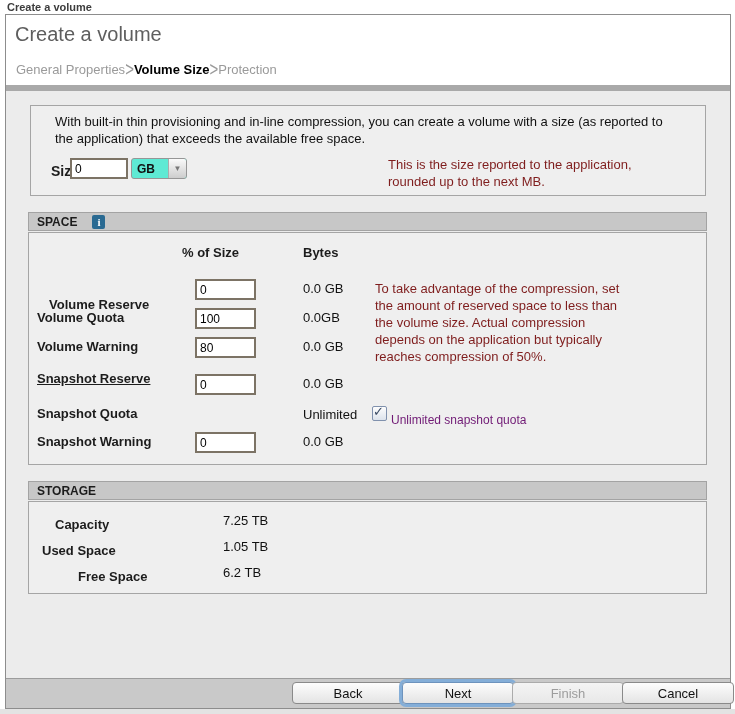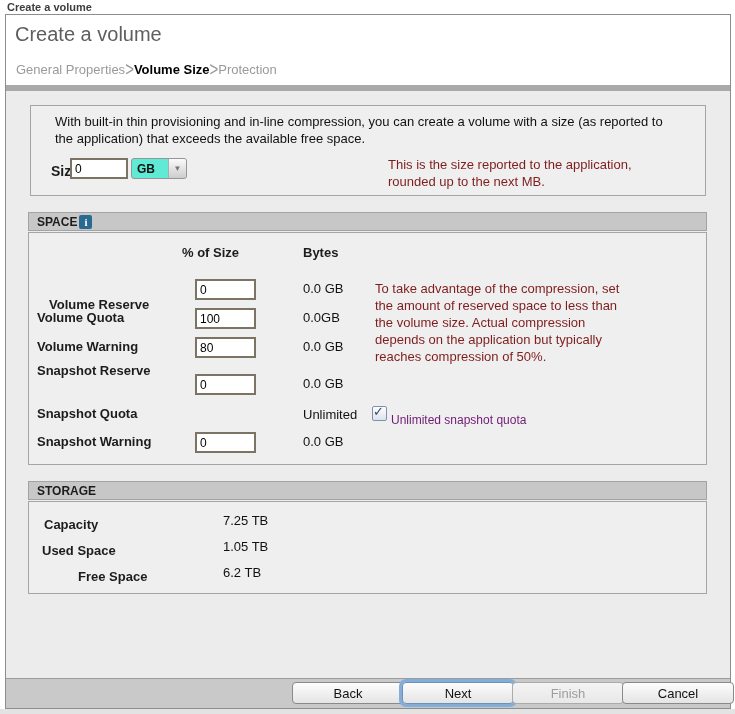--- a/index.html
+++ b/index.html
@@ -16,21 +16,21 @@
   .breadcrumb{position:absolute;left:10px;top:45px;font-size:13px;display:flex;align-items:flex-end;gap:0;}
   .step{color:#9a9a9a;}
   .step.active{color:#000;font-weight:bold;}
   .crumb-chevron{color:#9a9a9a;font-size:15px;transform:scaleY(1.3);}
   .divider{height:6px;background:#a9a9a9;flex:none;}
 
   
   .body{flex:1;position:relative;background:#ececec;}
   .panel{position:absolute;border:1px solid #a5a5a5;background:#efefef;box-sizing:border-box;}
   .bar{position:absolute;left:22px;width:679px;height:19px;background:#c7c7c7;border:1px solid #a3a3a3;
-       box-sizing:border-box;display:flex;align-items:center;padding-left:8px;gap:2px;
+       box-sizing:border-box;display:flex;align-items:center;padding-left:8px;gap:15px;
        font-size:12px;font-weight:bold;color:#1c1c1c;}
   #size-panel{left:24px;top:14px;width:676px;height:91px;}
   #space-bar{top:121px;}
   #space-panel{left:22px;top:141px;width:679px;height:233px;}
   #storage-bar{top:390px;}
   #storage-panel{left:22px;top:410px;width:679px;height:93px;}
 
   .abs{position:absolute;}
   .desc{font-size:13px;line-height:17px;color:#111;}
   .blabel{font-size:13px;font-weight:bold;color:#1c1c1c;}
@@ -110,41 +110,41 @@
         <div class="abs blabel" style="left:8px;top:77px;">Volume Quota</div>
         <input class="text-input" style="left: 166px; top: 75px; width: 51px;" value="100">
         <div class="abs val" style="left:274px;top:77px;">0.0GB</div>
 
         <div class="abs blabel" style="left:8px;top:106px;">Volume Warning</div>
         <input class="text-input" style="left: 166px; top: 104px; width: 51px;" value="80">
         <div class="abs val" style="left:274px;top:106px;">0.0 GB</div>
 
         <div class="abs note" style="left:346px;top:47px;width:262px;">To take advantage of the compression, set the amount of reserved space to less than the volume size. Actual compression depends on the application but typically reaches compression of 50%.</div>
 
-        <div class="abs blabel" style="left:8px;top:130px;">Snapshot Reserve</div>
+        <div class="abs blabel" style="left:8px;top:138px;text-decoration:underline;">Snapshot Reserve</div>
         <input class="text-input" style="left: 166px; top: 141px; width: 51px;" value="0">
         <div class="abs val" style="left:274px;top:143px;">0.0 GB</div>
 
         <div class="abs blabel" style="left:8px;top:173px;">Snapshot Quota</div>
         <div class="abs val" style="left:274px;top:174px;">Unlimited</div>
         <div class="checkbox" style="left:343px;top:173px;">
           <span class="mark">✓</span>
         </div>
         <div class="abs cb-label" style="left:362px;top:174px;">Unlimited snapshot quota</div>
 
         <div class="abs blabel" style="left:8px;top:201px;">Snapshot Warning</div>
         <input class="text-input" style="left: 166px; top: 199px; width: 51px;" value="0">
         <div class="abs val" style="left:274px;top:201px;">0.0 GB</div>
       </div>
 
       <div class="bar" id="storage-bar">
         <span>STORAGE</span>
       </div>
       <div class="panel" id="storage-panel">
-        <div class="abs blabel" style="left:15px;top:15px;">Capacity</div>
+        <div class="abs blabel" style="left:26px;top:15px;">Capacity</div>
         <div class="abs val" style="left:194px;top:11px;">7.25 TB</div>
         <div class="abs blabel" style="left:13px;top:41px;">Used Space</div>
         <div class="abs val" style="left:194px;top:37px;">1.05 TB</div>
         <div class="abs blabel" style="left:13px;top:67px;margin-left:36px;">Free Space</div>
         <div class="abs val" style="left:194px;top:63px;">6.2 TB</div>
       </div>
     </div>
 
     <div class="footer">
       <button class="btn" style="left:286px;">Back</button>

